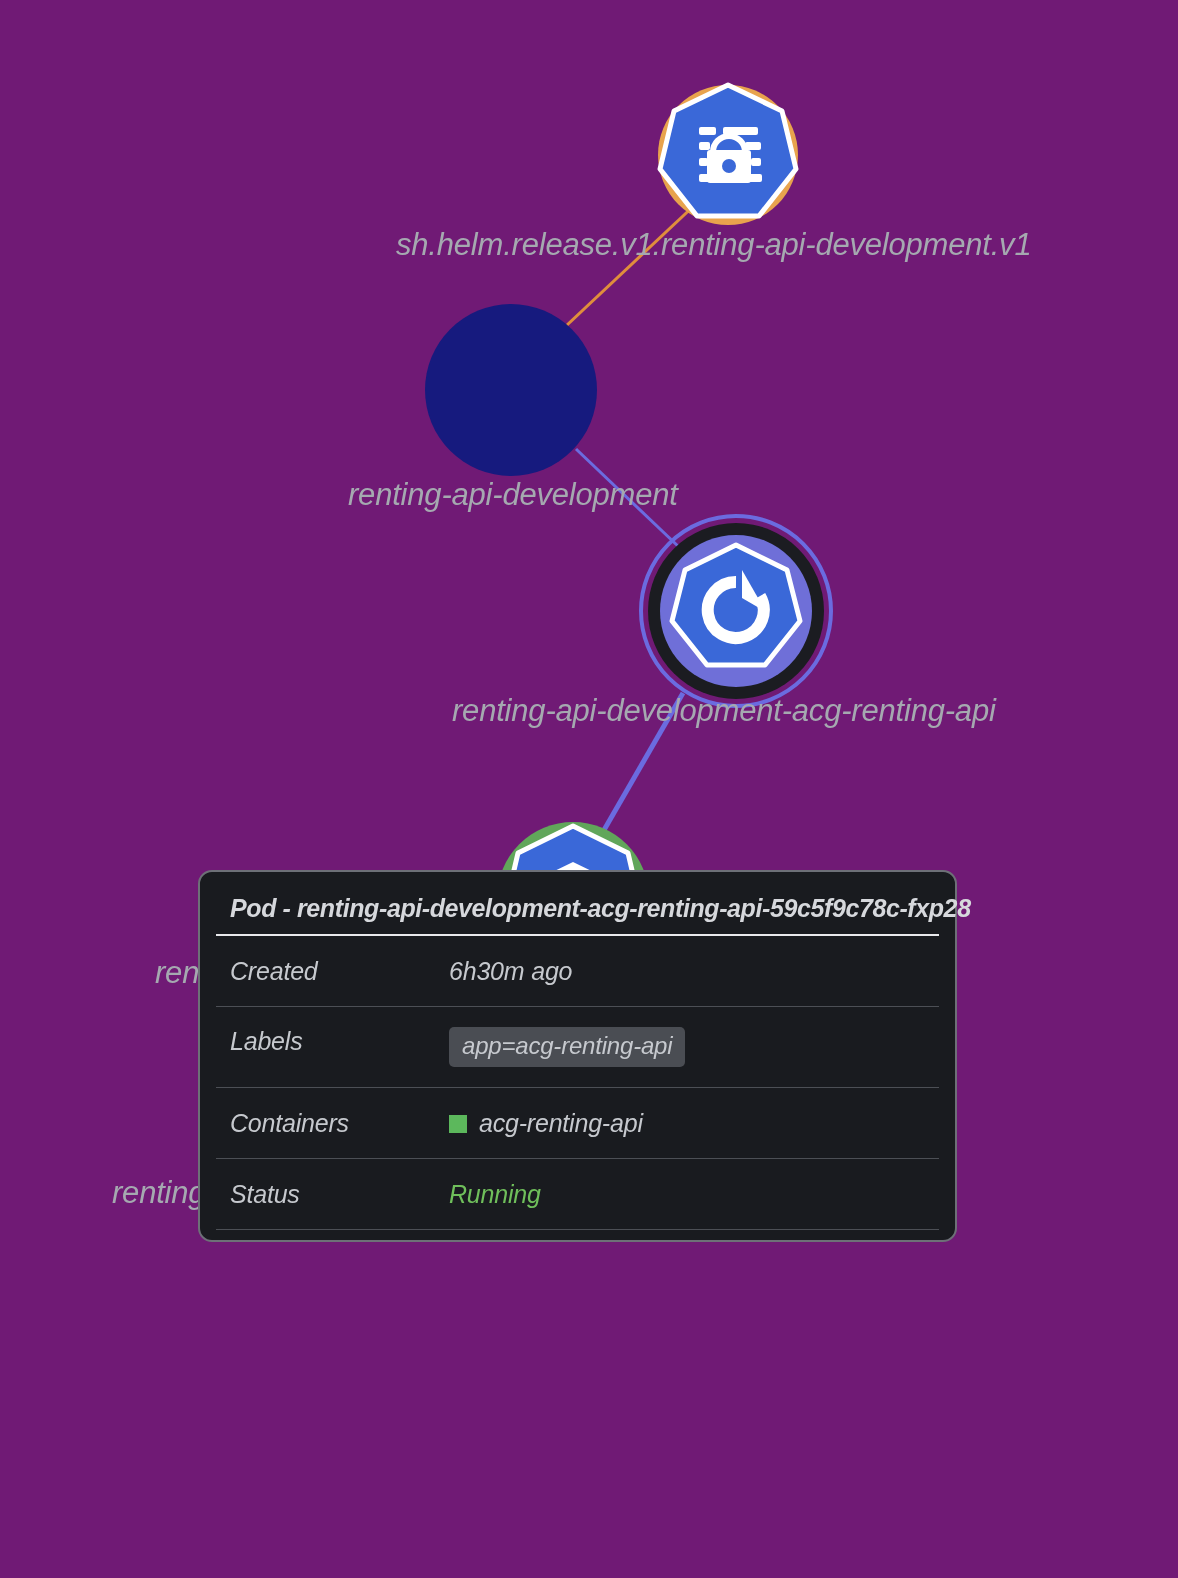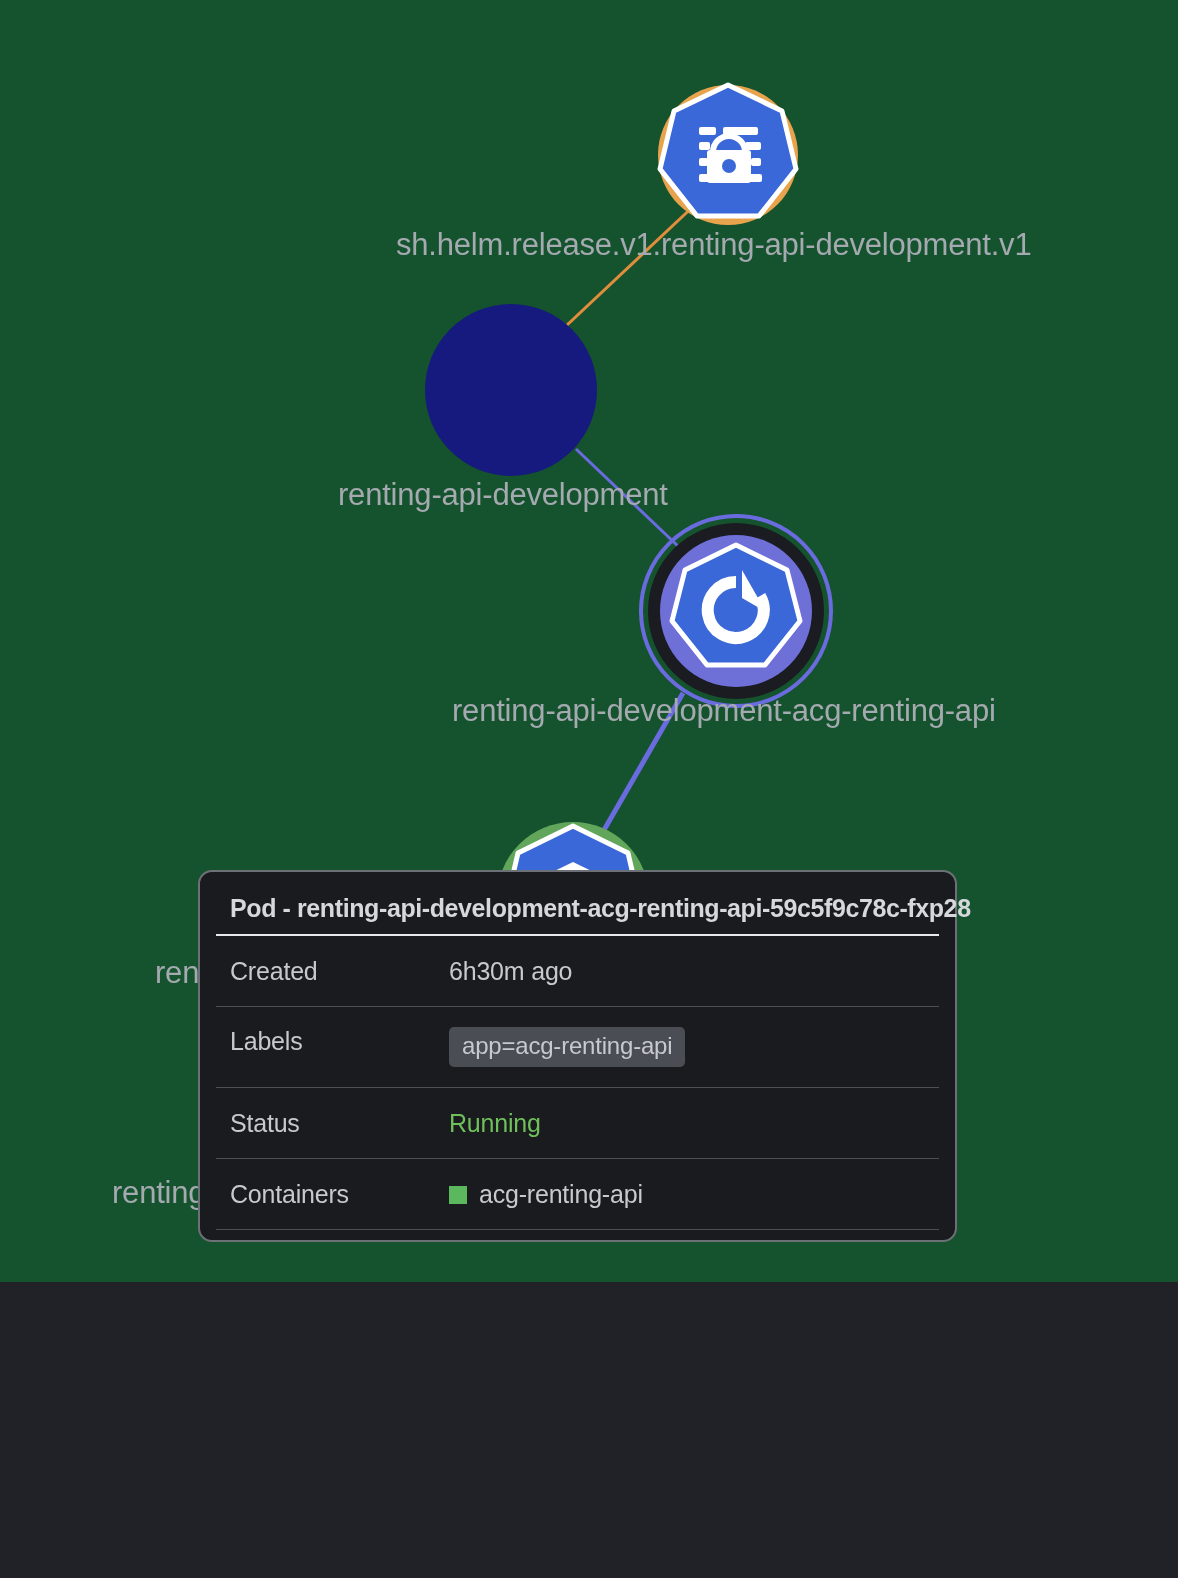--- a/index.html
+++ b/index.html
@@ -6,22 +6,23 @@
   * { box-sizing: border-box; }
   html, body {
     margin: 0; padding: 0;
     background: #212228;
     width: 1178px; height: 1578px;
     overflow: hidden;
     font-family: "Liberation Sans", sans-serif;
   }
   #stage {
     position: relative;
-    width: 1178px; height: 1282px;
-    background: #14532d;
+    width: 1178px; height: 1578px;
+    background: #701a75;
+    font-style: italic;
   }
 
   
   #graph-svg {
     position: absolute; left: 0; top: 0;
     width: 1178px; height: 1578px;
   }
 
   .node-label {
     position: absolute;
@@ -144,21 +145,21 @@
       <g fill="#ffffff">
         <path d="M573 862 L608 879 L573 896 L538 879 Z"></path>
         <path d="M538 883 L570 899 L570 938 L538 922 Z"></path>
         <path d="M576 899 L608 883 L608 922 L576 938 Z"></path>
       </g>
     </g>
   </svg>
 
   <div class="node-label" style="left:396px; top:227px;">sh.helm.release.v1.renting-api-development.v1</div>
 
-  <div class="node-label" style="left:338px; top:477px;">renting-api-development</div>
+  <div class="node-label" style="left:348px; top:477px;">renting-api-development</div>
 
   <div class="node-label" style="left:452px; top:693px;">renting-api-development-acg-renting-api</div>
 
   <div class="node-label" style="left:155px; top:955px;">renting-api-development-acg-renting-api-59c5f9c78c-fxp28</div>
 
   <div class="node-label" style="left:112px; top:1175px;">renting-api-development-acg-renting-api</div>
 
   <div id="tooltip">
 
     <div id="tooltip-title">Pod - renting-api-development-acg-renting-api-59c5f9c78c-fxp28</div>
@@ -171,28 +172,28 @@
 
     <div class="tt-row labels-row">
       <div class="tt-key">Labels</div>
       <div class="labels-col">
         <span class="label-chip">app=acg-renting-api</span>
       </div>
     </div>
 
 
     <div class="tt-row">
-      <div class="tt-key">Status</div>
-      <div class="tt-val status-running">Running</div>
-    </div>
-
-    <div class="tt-row">
       <div class="tt-key">Containers</div>
       <div class="tt-val">
         <span class="container-item">
           <span class="container-swatch"></span>
           <span>acg-renting-api</span>
         </span>
       </div>
     </div>
 
+    <div class="tt-row">
+      <div class="tt-key">Status</div>
+      <div class="tt-val status-running">Running</div>
+    </div>
+
   </div>
 </div>
 
 </body></html>

